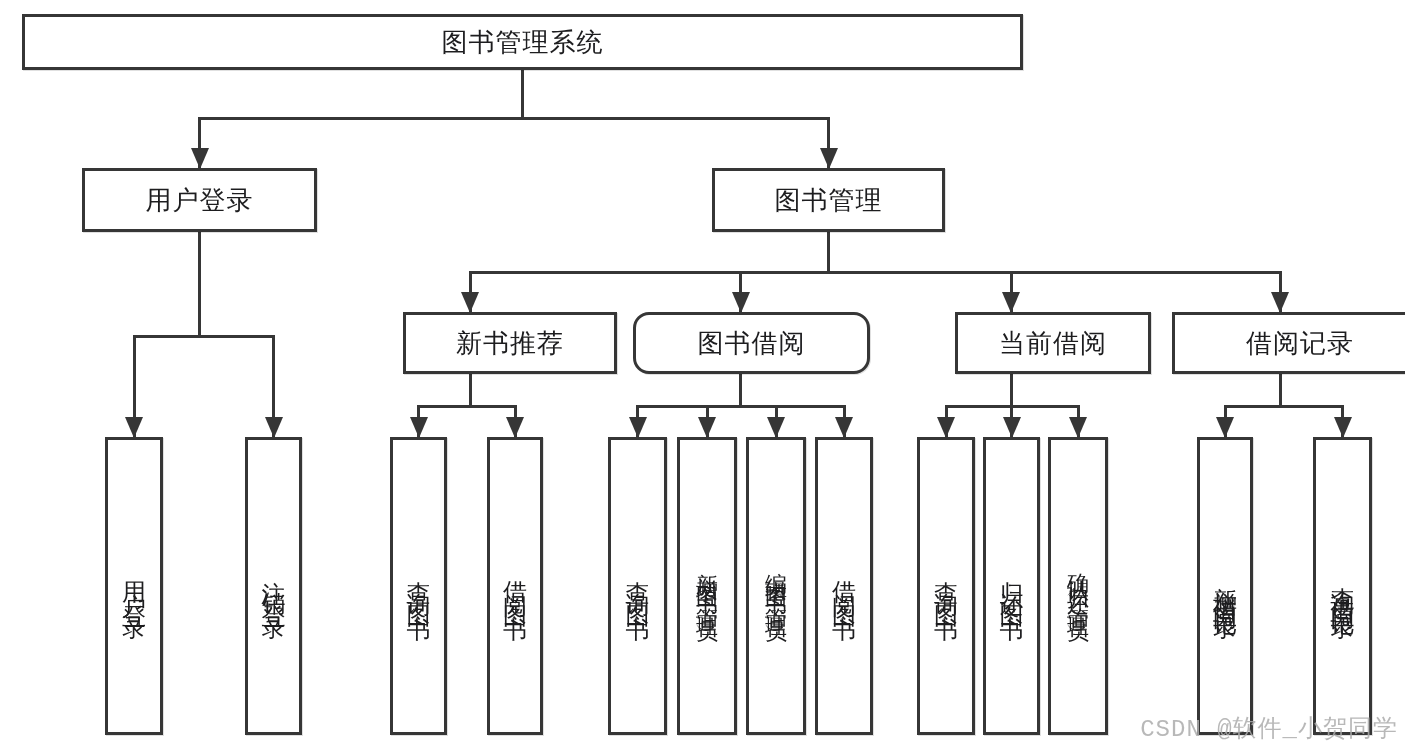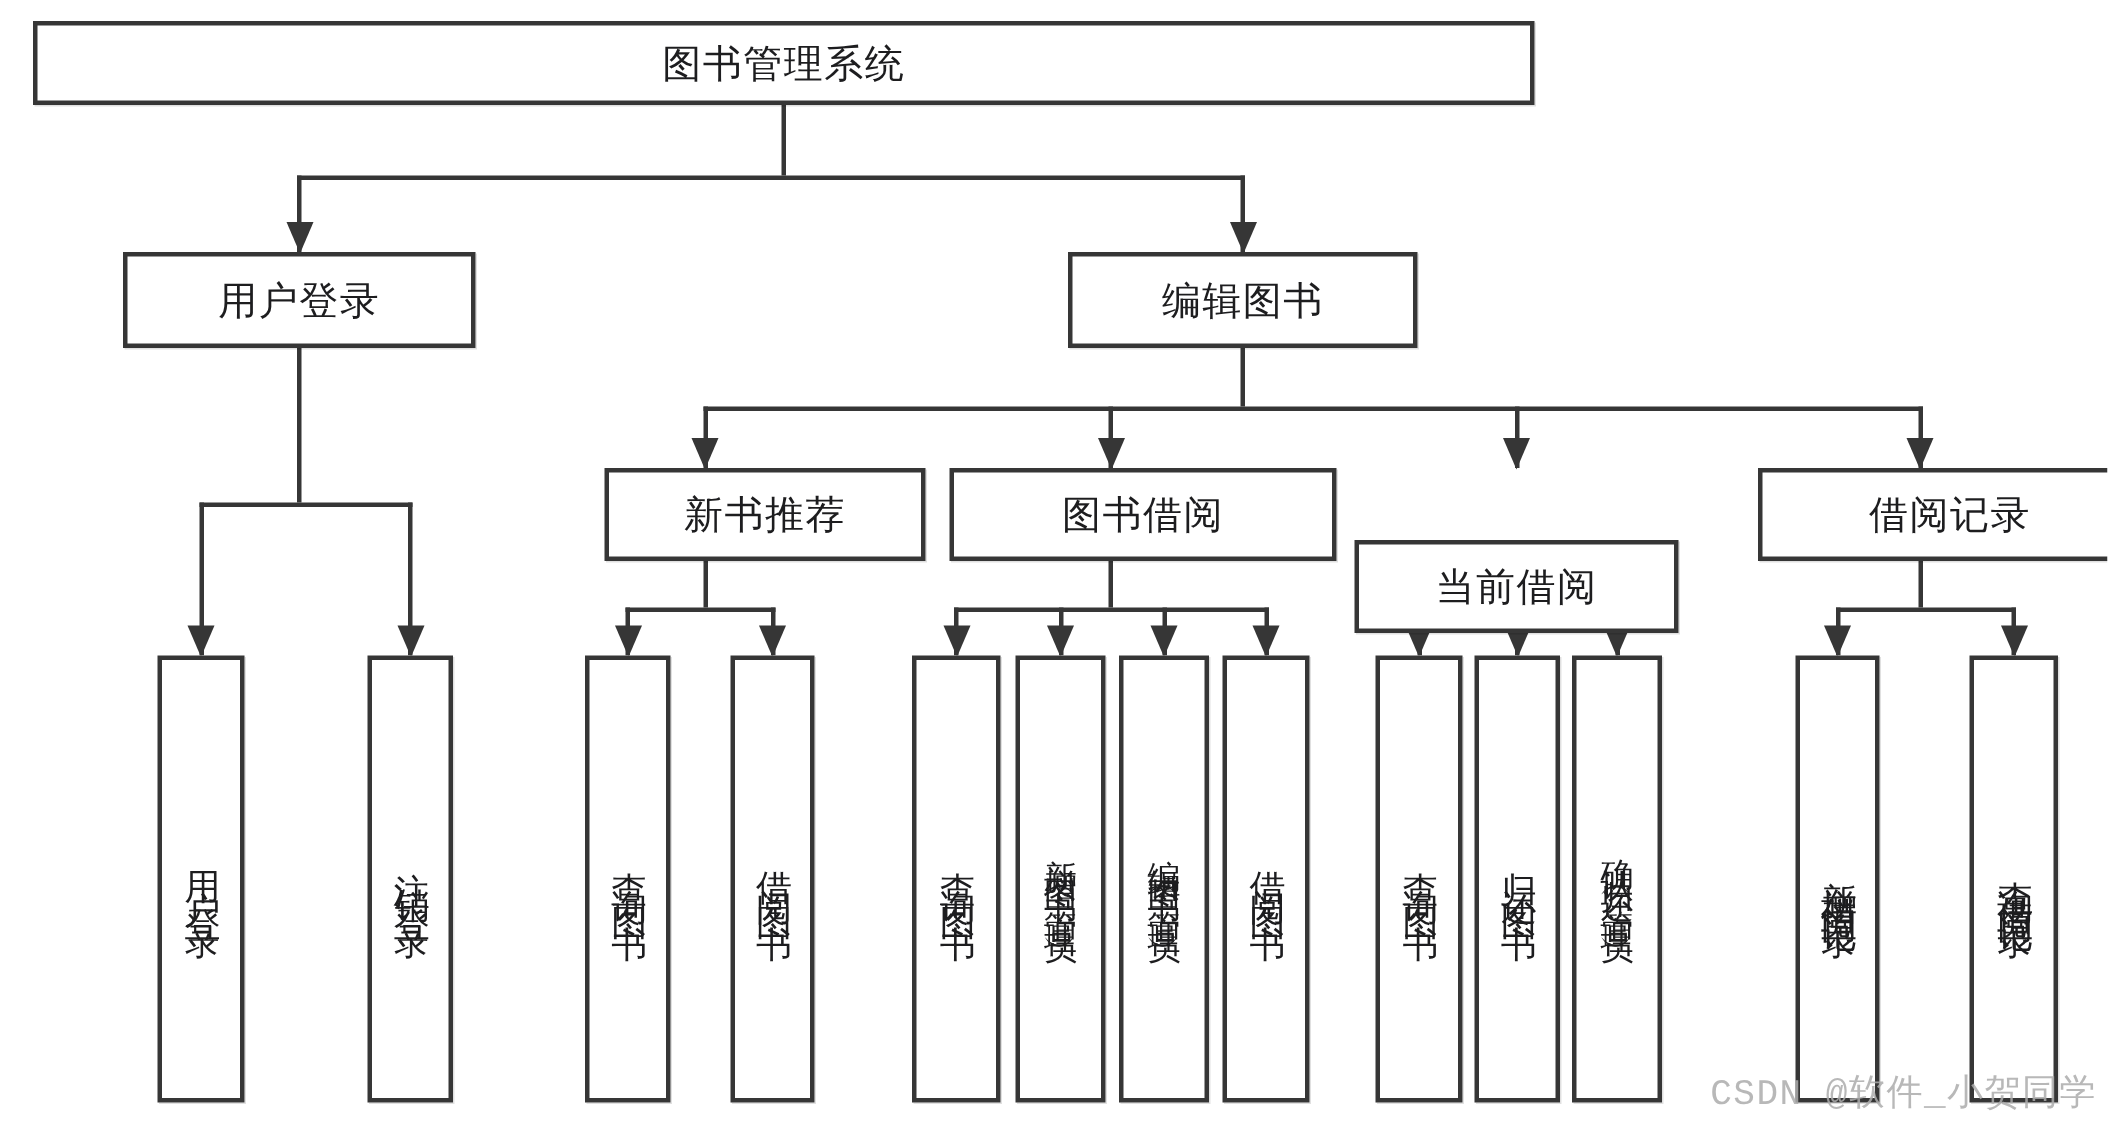--- a/index.html
+++ b/index.html
@@ -65,29 +65,29 @@
 
 <div class="canvas">
   <div class="watermark">CSDN @软件_小贺同学</div>
 <div class="node h" style="left: 22px; top: 14px; width: 1001px; height: 56px;">
       <span class="lbl">图书管理系统</span>
     </div>
     <div class="node h" style="left: 82px; top: 168px; width: 235px; height: 64px;">
       <span class="lbl">用户登录</span>
     </div>
     <div class="node h" style="left: 712px; top: 168px; width: 233px; height: 64px;">
-      <span class="lbl">编辑图书</span>
+      <span class="lbl">图书管理</span>
     </div>
     <div class="node h" style="left: 363px; top: 312px; width: 214px; height: 62px; margin-left: 40px;">
       <span class="lbl">新书推荐</span>
     </div>
-    <div class="node h" style="left: 633px; top: 312px; width: 258px; height: 62px;">
+    <div class="node h" style="left: 633px; top: 312px; width: 237px; height: 62px; border-radius: 16px;">
       <span class="lbl">图书借阅</span>
     </div>
-    <div class="node h" style="left: 903px; top: 312px; width: 216px; height: 62px; margin-top: 48px;">
+    <div class="node h" style="left: 955px; top: 312px; width: 196px; height: 62px;">
       <span class="lbl">当前借阅</span>
     </div>
     <div class="node h" style="left: 1172px; top: 312px; width: 256px; height: 62px;">
       <span class="lbl">借阅记录</span>
     </div>
     <div class="node v" style="left: 105px; top: 437px; width: 58px; height: 298px;">
       <span class="lbl" style="font-size: 24px; letter-spacing: 12px;">用户登录</span>
     </div>
     <div class="node v" style="left: 245px; top: 437px; width: 57px; height: 298px;">
       <span class="lbl" style="font-size: 24px; letter-spacing: 12px;">注销登录</span>

